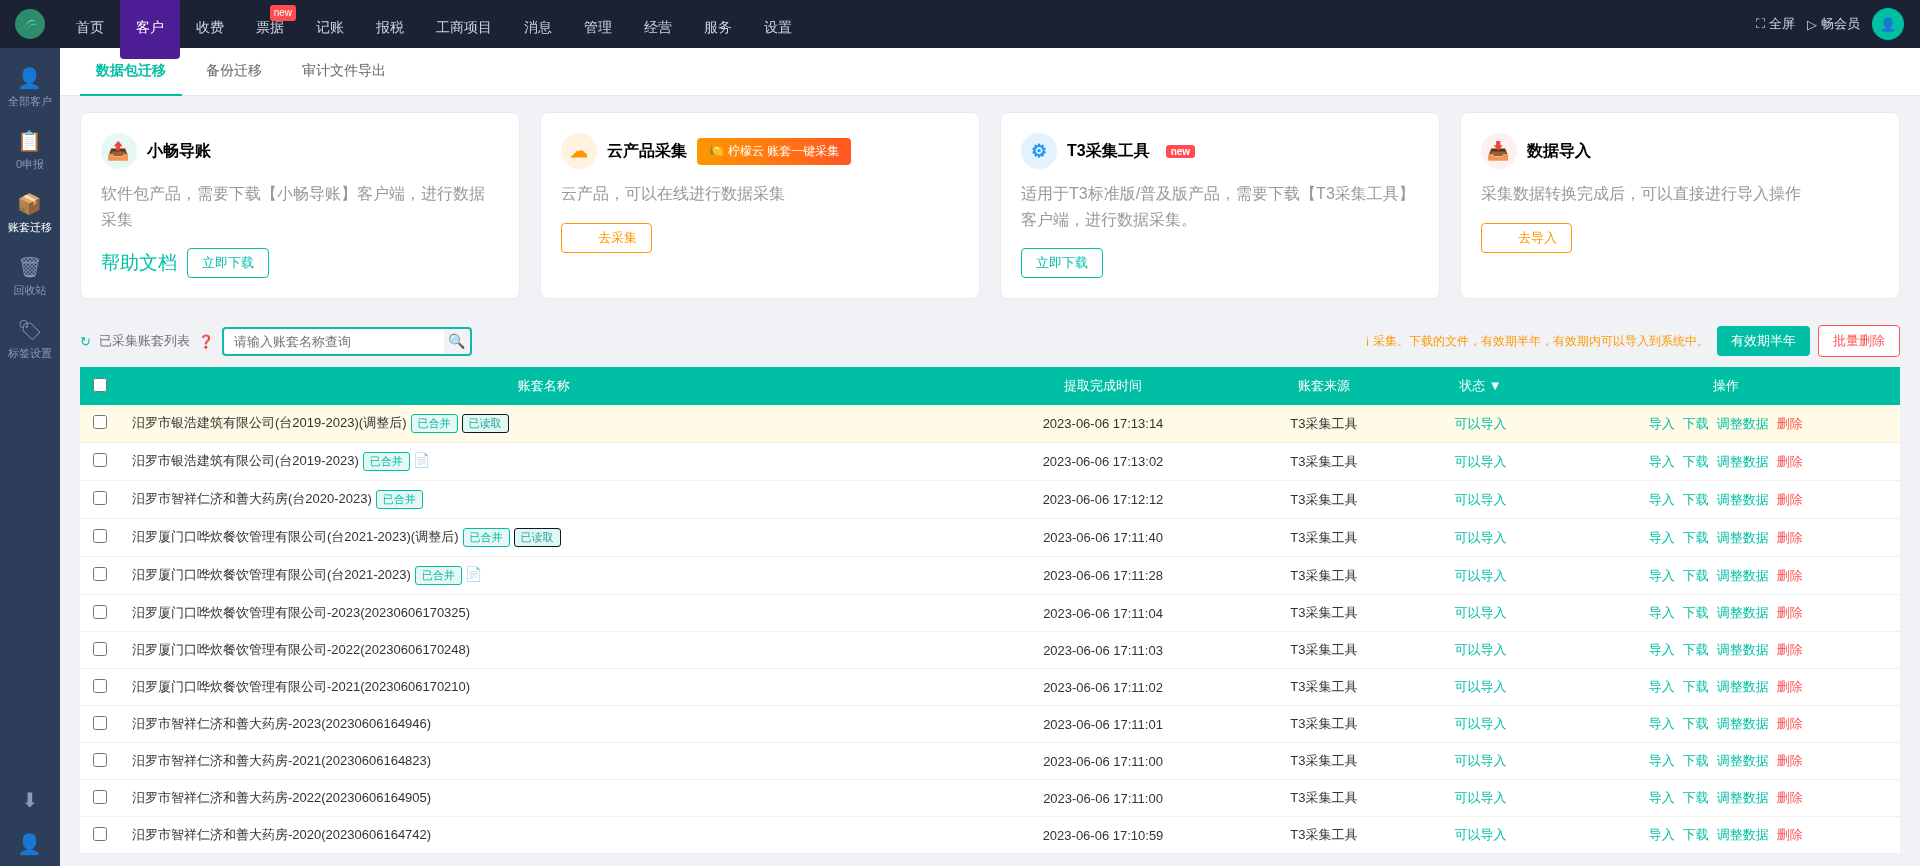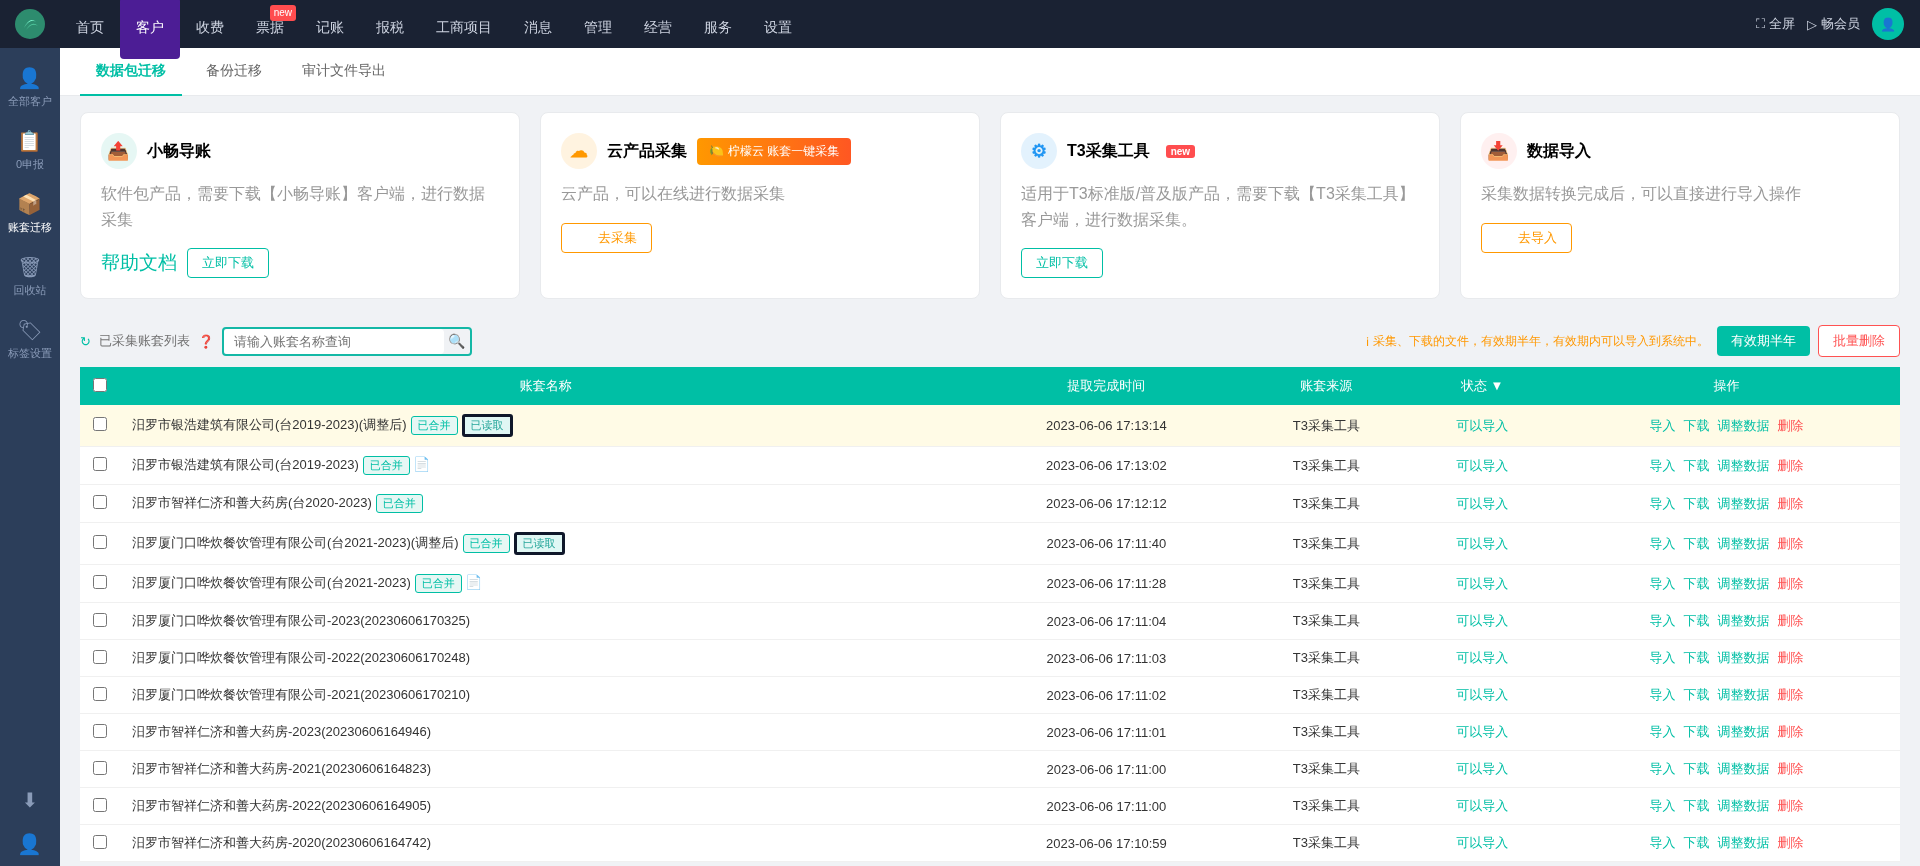--- a/index.html
+++ b/index.html
@@ -135,21 +135,21 @@
     .status-badge {
       color: #00bfa5; font-size: 13px;
     }
     .action-link { color: #00bfa5; cursor: pointer; margin: 0 4px; }
     .action-link.danger { color: #ff5252; }
     .tag {
       display: inline-block; padding: 1px 6px; border-radius: 3px; font-size: 11px;
       margin-left: 4px;
     }
     .tag.green { background: #e6f7f4; color: #00bfa5; border: 1px solid #00bfa5; }
-    .tag.teal { background: #e0f7f4; color: #26a69a; border: 3px solid #0f172a; }
+    .tag.teal { background: #e0f7f4; color: #26a69a; border: 1px solid #0f172a; }
     .table-wrapper { overflow-y: auto; flex: 1; }
     .checkbox { width: 14px; height: 14px; cursor: pointer; }
 
     .icon-file { font-size: 14px; color: #aaa; margin-left: 4px; }
   </style>
 </head>
 <body>
 
 <nav class="top-nav">
   <div class="logo-area">

